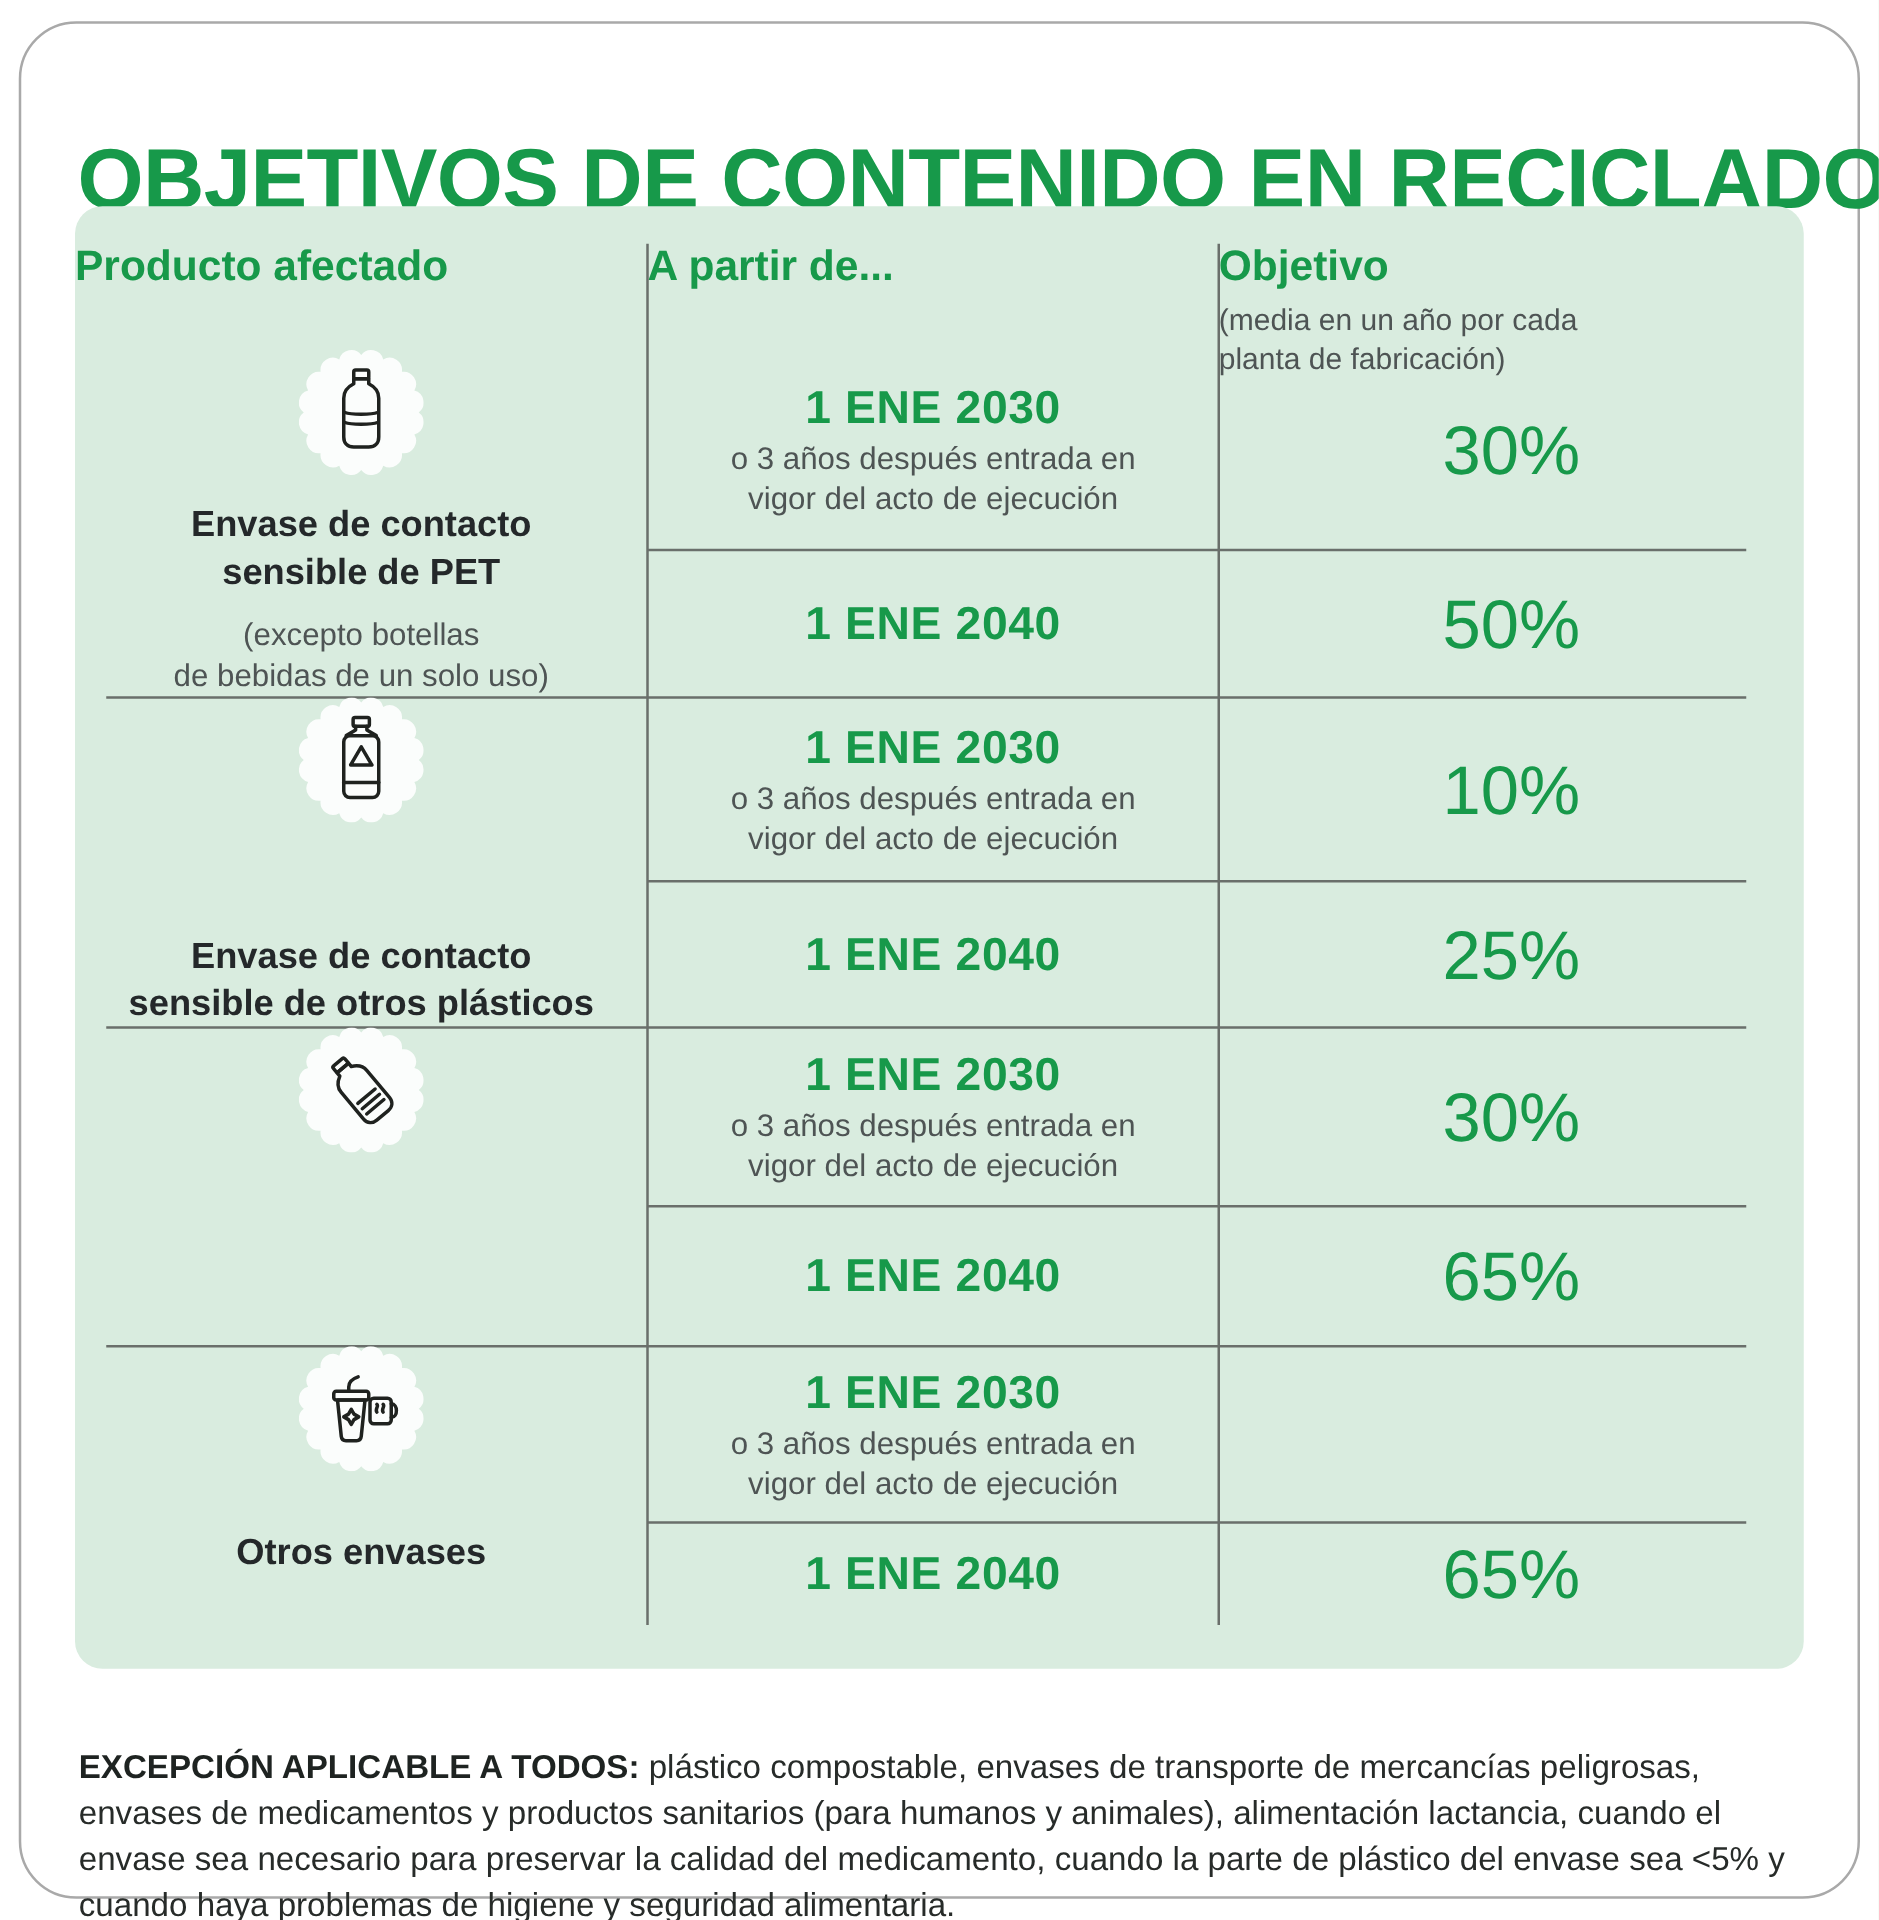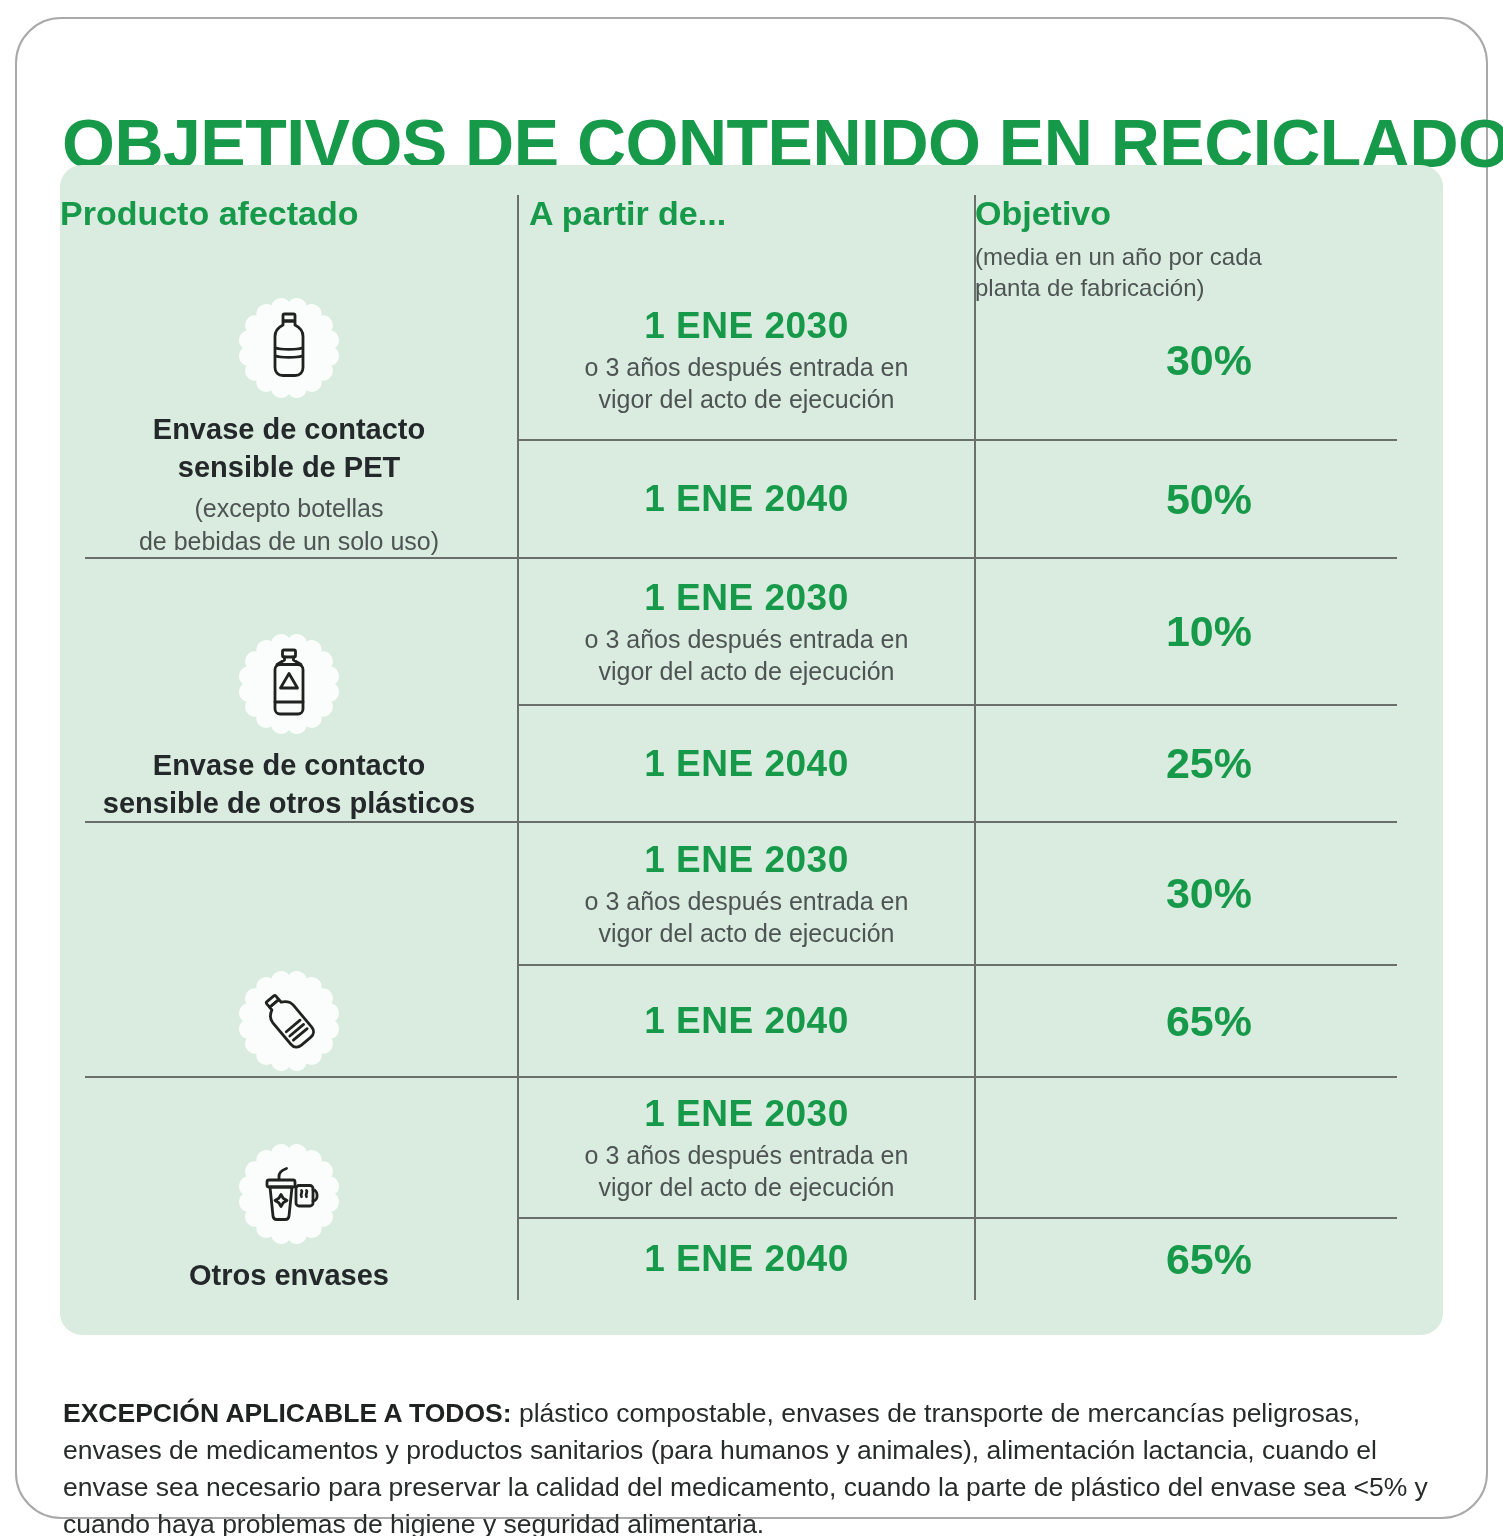--- a/index.html
+++ b/index.html
@@ -32,34 +32,34 @@
   }
   .vline{position:absolute;top:30px;height:1105px;width:2px;background:var(--line);}
   .vline.v1{left:457px;}
   .vline.v2{left:914px;}
   .hline{position:absolute;left:25px;width:1312px;height:2px;background:var(--line);}
   .hdr{
     position:absolute;top:28px;text-align:left;
     color:var(--green);font-weight:700;font-size:34px;line-height:40px;
   }
   .hdr.h-product{left:0;width:458px;}
-  .hdr.h-from{left:469px;width:421px;}
+  .hdr.h-from{left:458px;width:421px;}
   .hdr.h-target{left:915px;width:468px;}
   .hdr-note{
     font-weight:400;color:var(--gray);font-size:24px;line-height:31px;
     white-space:pre-line;margin-top:8px;
   }
   .row{
     position:absolute;left:0;width:1383px;
     display:grid;grid-template-columns:458px 457px 468px;
     grid-template-rows:var(--r1) var(--r2);
   }
   .cell-product{
     grid-column:1;grid-row:1 / 3;
-    display:flex;flex-direction:column;align-items:center;justify-content:flex-end;
+    display:flex;flex-direction:column;align-items:center;justify-content:space-between;
     text-align:center;padding:0 20px;
   }
   .cell{display:flex;flex-direction:column;align-items:center;justify-content:center;text-align:center;}
   .c2r1{grid-column:2;grid-row:1;}
   .c3r1{grid-column:3;grid-row:1;}
   .c2r2{grid-column:2;grid-row:2;}
   .c3r2{grid-column:3;grid-row:2;border-radius:21px;}
   .subline{
     position:absolute;left:458px;right:46px;top:var(--r1);height:2px;
     margin-top:-1px;background:var(--line);
@@ -69,21 +69,21 @@
   .badge .stroke{fill:none;stroke:#1F221F;stroke-width:2.8;stroke-linecap:round;stroke-linejoin:round;}
   .product-name{
     margin-top:12px;font-size:29px;font-weight:700;line-height:38px;
     color:var(--ink);white-space:pre-line;
   }
   .product-note{
     margin-top:6px;font-size:25px;line-height:33px;color:var(--gray);white-space:pre-line;
   }
   .date{font-size:37px;font-weight:700;color:var(--green);letter-spacing:0.5px;}
   .date-note{margin-top:4px;font-size:25px;line-height:32px;color:var(--gray);white-space:pre-line;}
-  .pct{font-size:43px;font-weight:700;color:var(--green);}
+  .pct{font-size:55px;font-weight:400;color:var(--green);}
   .footer{
     position:absolute;left:63px;top:1368px;width:1382px;
     font-size:26.5px;line-height:37px;color:#272B29;
   }
   .footer .lead{font-weight:700;color:#1E2321;}
 </style>
 </head>
 <body>
 
 <div class="stage">

